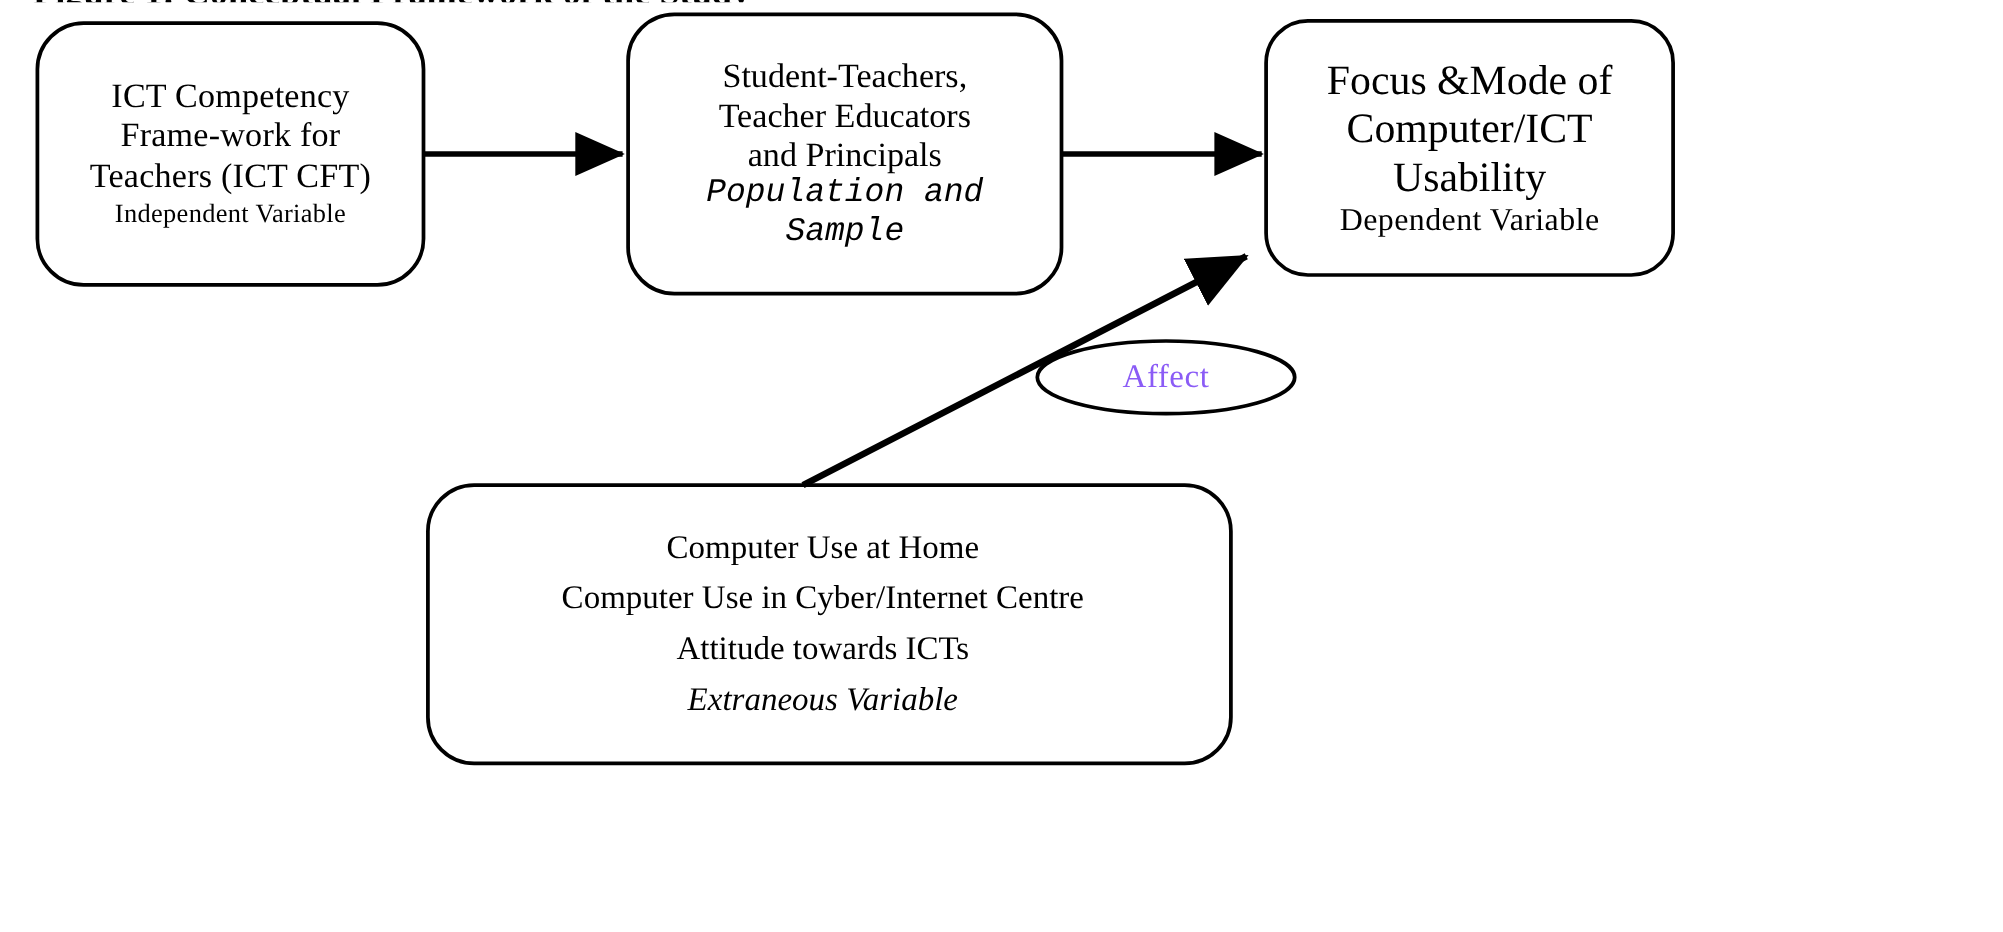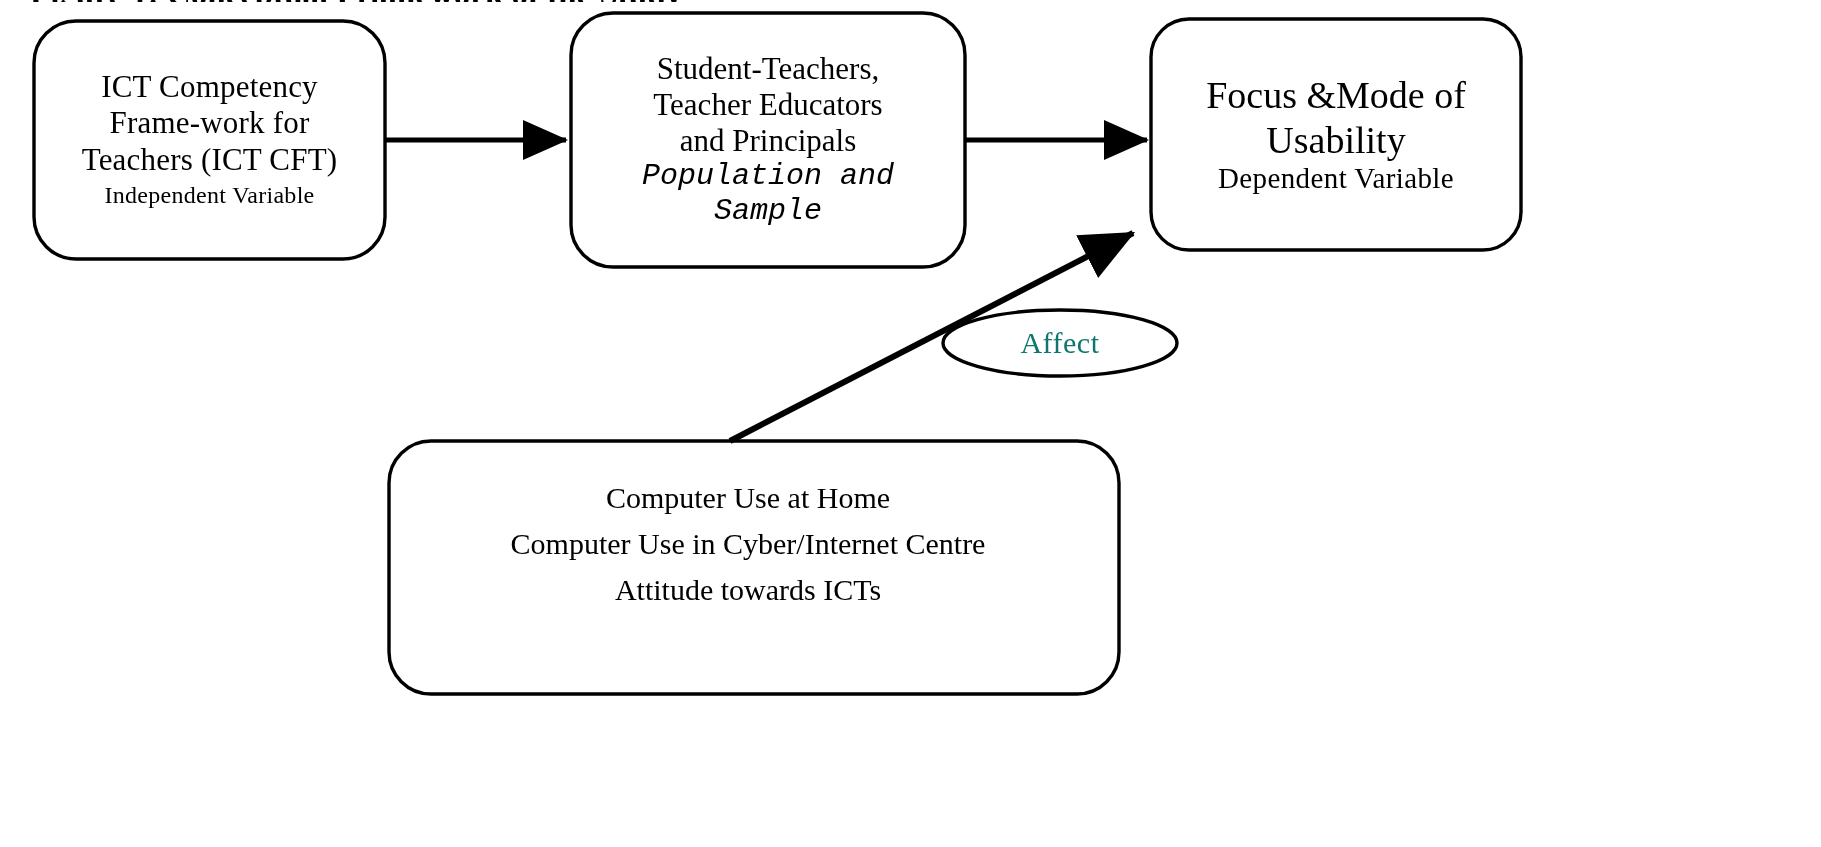--- a/index.html
+++ b/index.html
@@ -117,21 +117,21 @@
     position: absolute;
     left: 957px;
     top: 322px;
     width: 206px;
     height: 42px;
     display: flex;
     align-items: center;
     justify-content: center;
     font-size: 30px;
     letter-spacing: 0.5px;
-    color: #0f766e;
+    color: #8b5cf6;
   }
   
   #figure-caption {
     position: absolute;
     left: 30px;
     top: -24px;
     width: 1100px;
     font-family: "Liberation Serif", "DejaVu Serif", serif;
     font-weight: bold;
     font-size: 33px;
@@ -182,25 +182,27 @@
   <div class="node" id="box-population">
     <span class="node-line main">Student-Teachers,</span>
     <span class="node-line main">Teacher Educators</span>
     <span class="node-line main">and Principals</span>
     <span class="node-line sub">Population and</span>
     <span class="node-line sub">Sample</span>
   </div>
 
   <div class="node" id="box-usability">
     <span class="node-line main">Focus &amp;Mode of</span>
+    <span class="node-line main">Computer/ICT</span>
     <span class="node-line main">Usability</span>
     <span class="node-line sub">Dependent Variable</span>
   </div>
 
   <div class="node" id="box-extraneous">
     <span class="node-line main">Computer Use at Home</span>
     <span class="node-line main">Computer Use in Cyber/Internet Centre</span>
     <span class="node-line main">Attitude towards ICTs</span>
+    <span class="node-line sub">Extraneous Variable</span>
   </div>
 
   <div id="affect-label">Affect</div>
 
 </div>
 
 </body></html>

